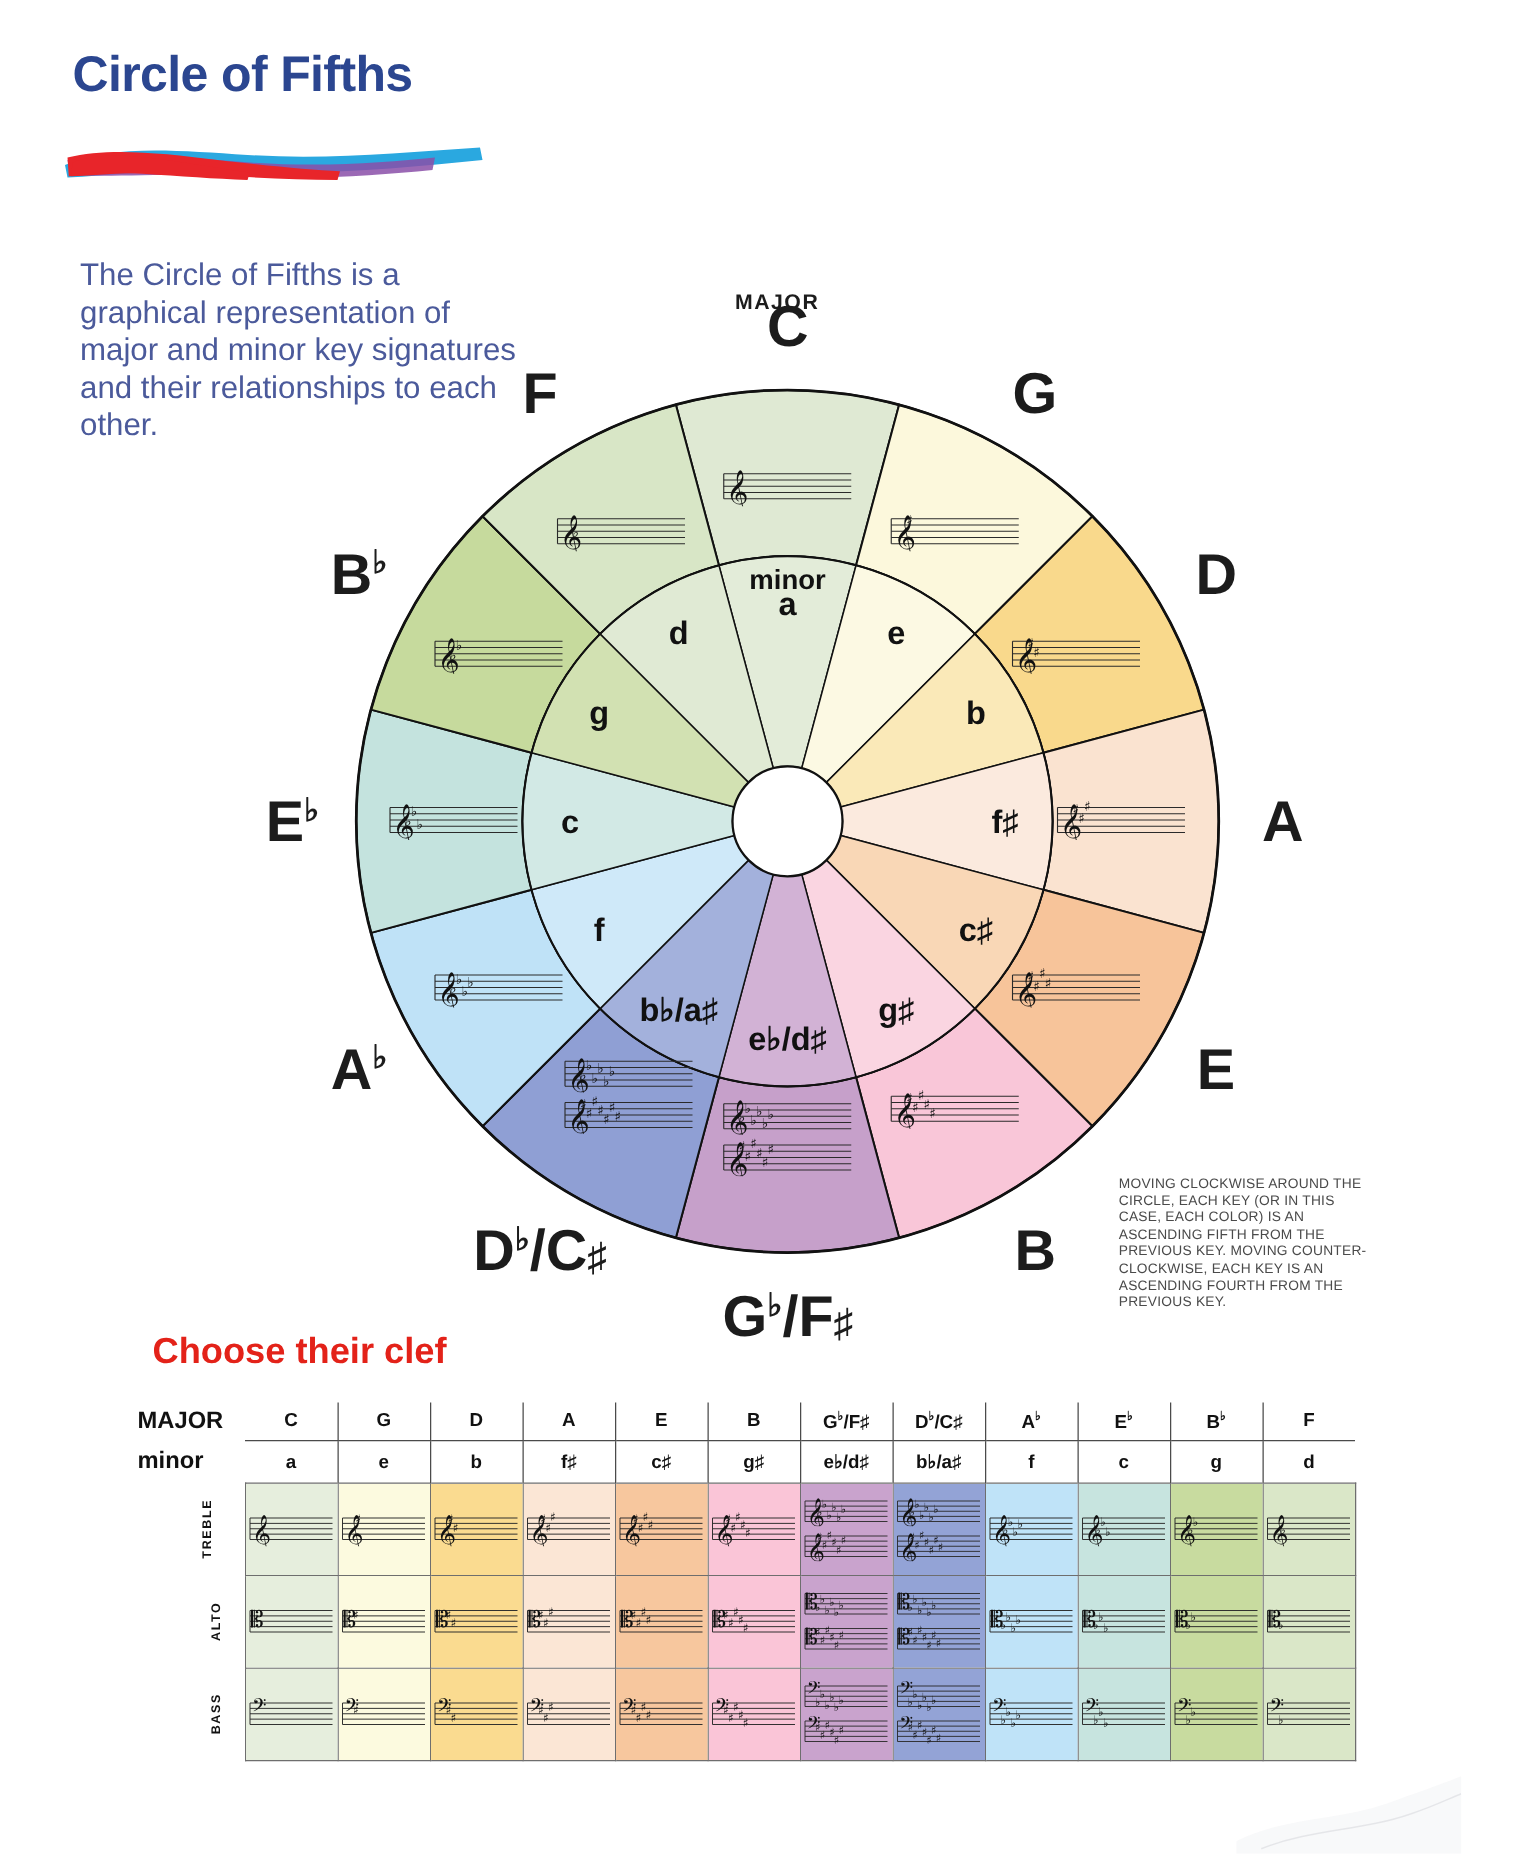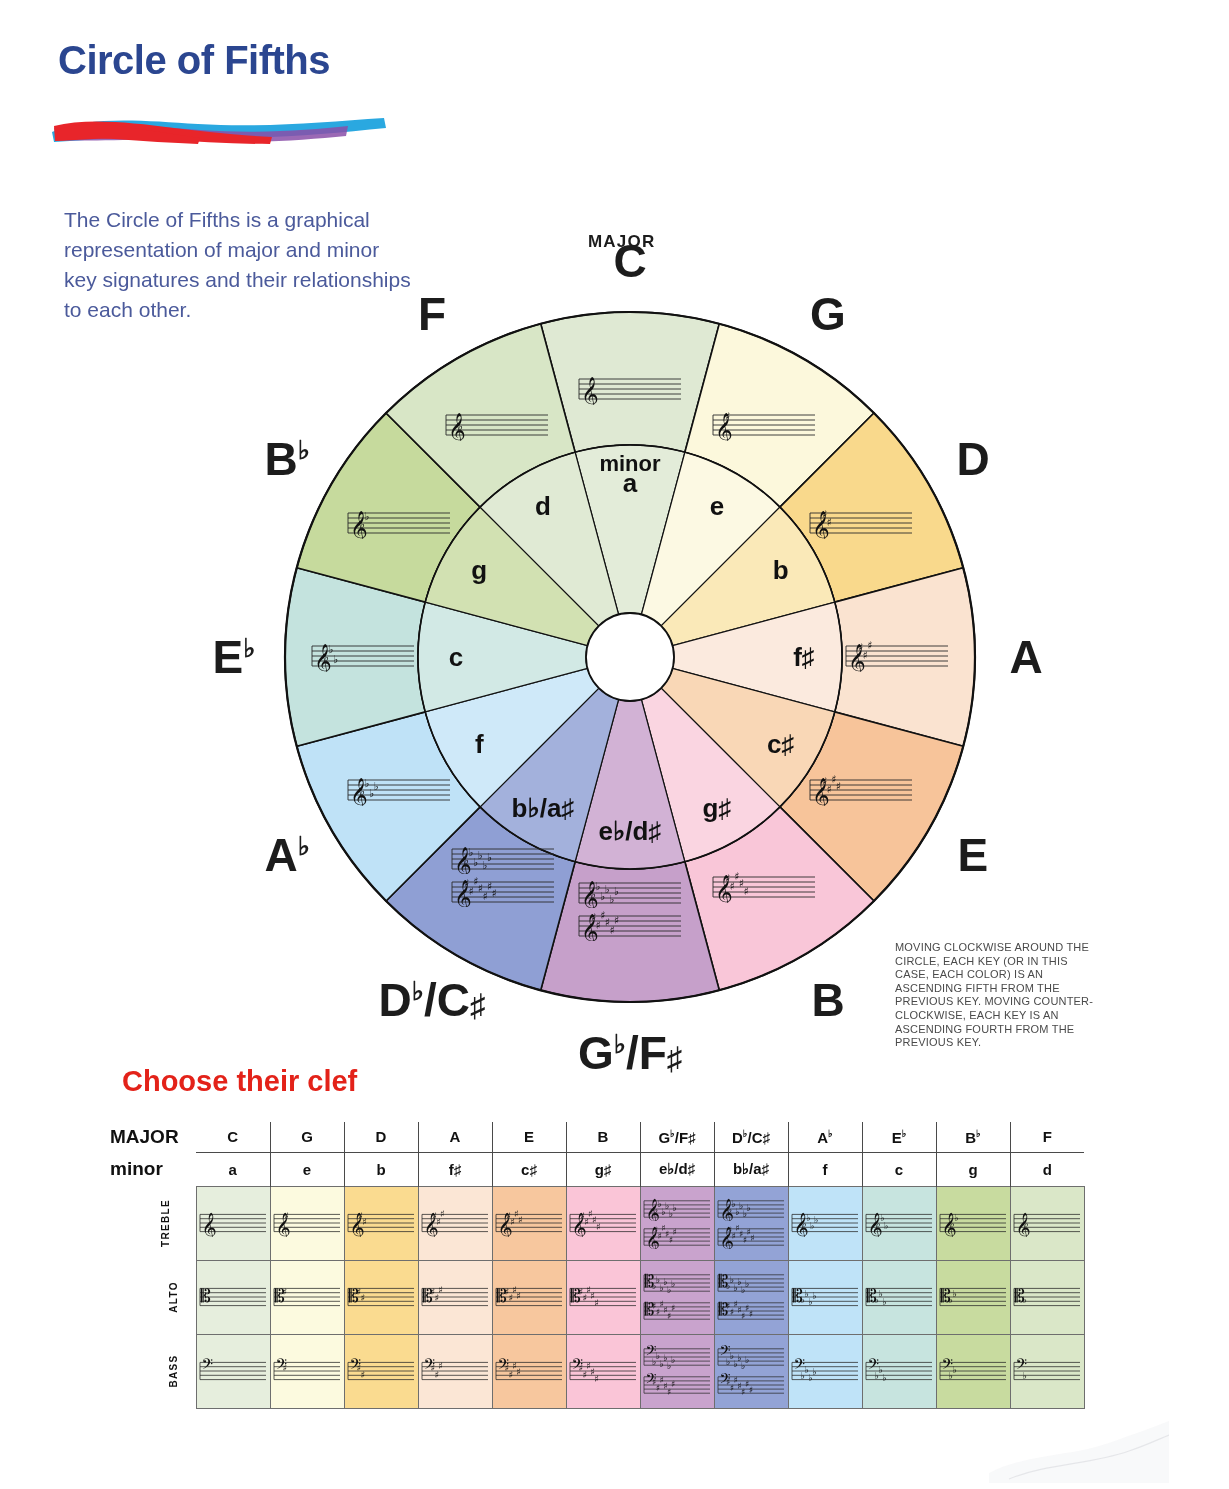--- a/index.html
+++ b/index.html
@@ -16,21 +16,21 @@
   #page-title {
     position:absolute; left:58px; top:38px;
     font-size:40px; font-weight:bold; color:#2b4690;
     letter-spacing:-0.5px;
     text-align:center;
   }
   #brush { position:absolute; left:48px; top:110px; width:340px; height:40px; }
 
   #intro {
     position:absolute; left:64px; top:205px; width:350px;
-    font-size:21px; line-height:30px; color:#4b5a9b;
+    font-size:25px; line-height:30px; color:#4b5a9b;
   }
 
   
   #wheel-wrap { position:absolute; left:283px; top:310px; width:694px; height:694px; }
   #wheel-svg { display:block; }
 
   .major-letter {
     position:absolute; font-weight:bold; color:#1c1c1c;
     font-size:46px; line-height:1; white-space:nowrap;
   }

